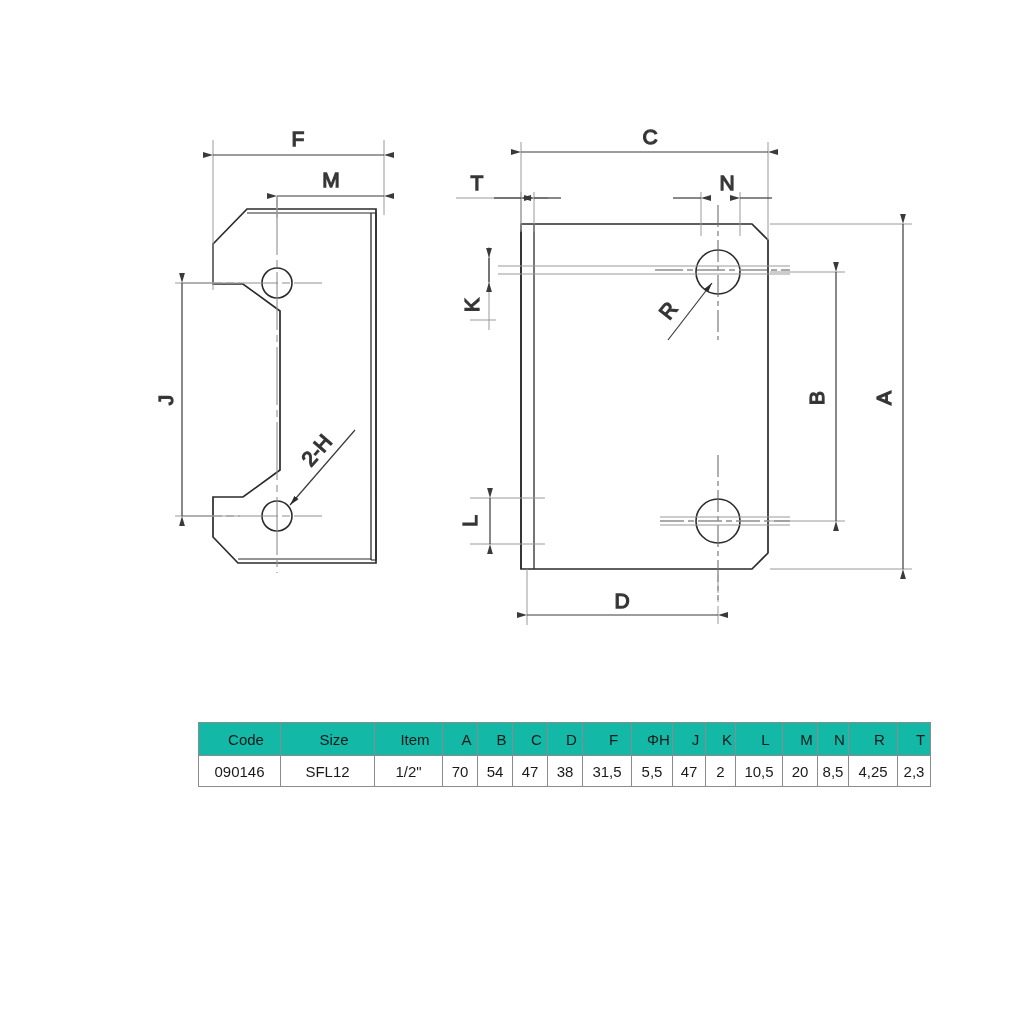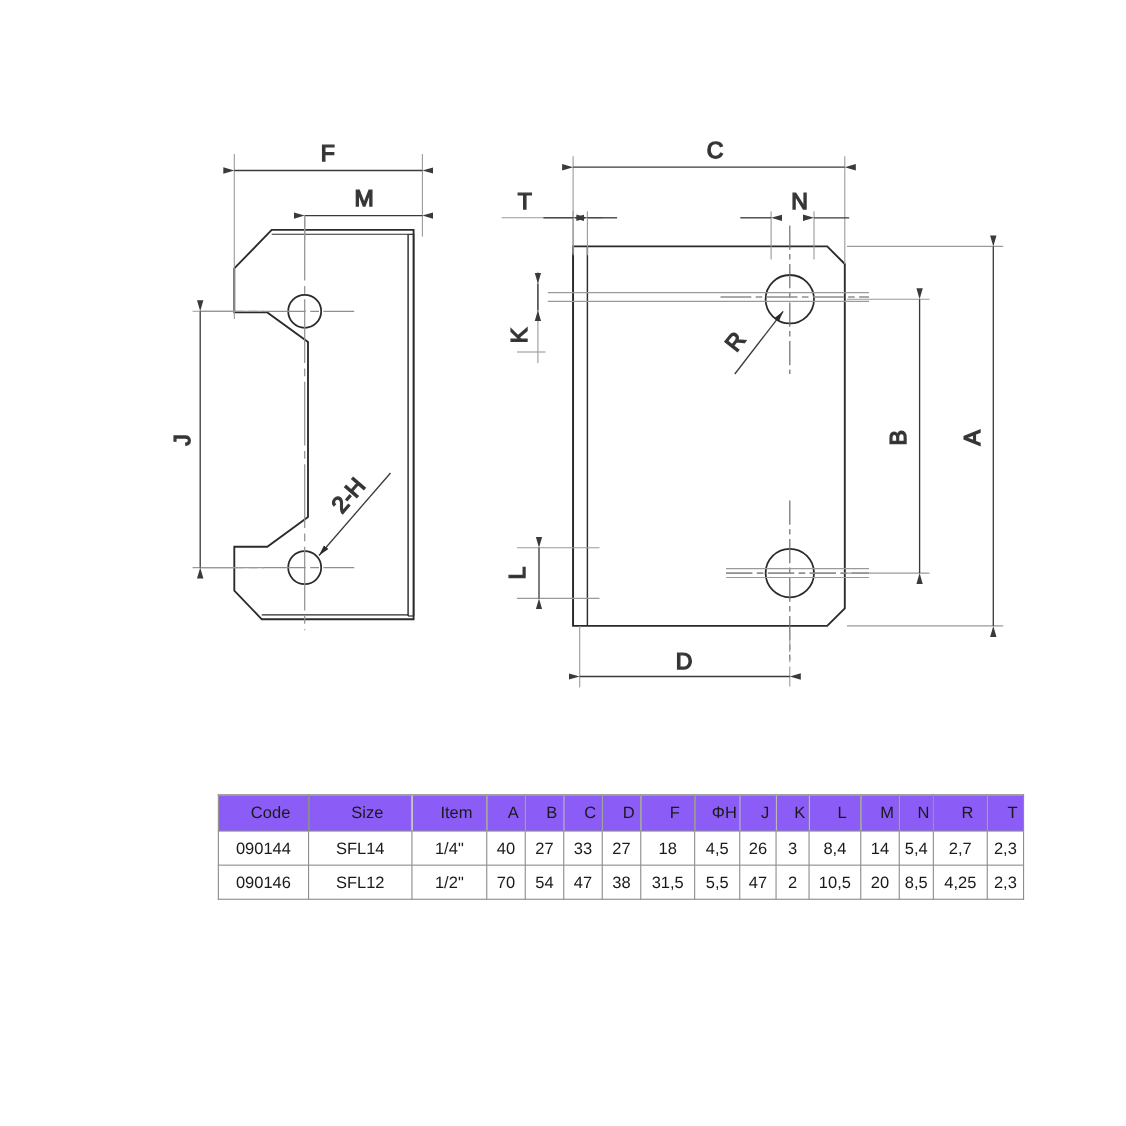--- a/index.html
+++ b/index.html
@@ -59,21 +59,21 @@
     text-align: center;
     vertical-align: middle;
     height: 30px;
     padding: 0 2px;
     color: #1a1a1a;
     font-weight: normal;
     white-space: nowrap;
     overflow: hidden;
   }
   table#spec-table thead th {
-    background: #8b5cf6;
+    background: #14b8a6;
     height: 32px;
     padding-left: 15px;
   }
   table#spec-table tbody td {
     background: #ffffff;
   }
 </style>
 </head>
 <body>
 
@@ -269,38 +269,20 @@
         <th>K</th>
         <th>L</th>
         <th>M</th>
         <th>N</th>
         <th>R</th>
         <th>T</th>
       </tr>
     </thead>
     <tbody>
       <tr>
-        <td>090144</td>
-        <td>SFL14</td>
-        <td>1/4"</td>
-        <td>40</td>
-        <td>27</td>
-        <td>33</td>
-        <td>27</td>
-        <td>18</td>
-        <td>4,5</td>
-        <td>26</td>
-        <td>3</td>
-        <td>8,4</td>
-        <td>14</td>
-        <td>5,4</td>
-        <td>2,7</td>
-        <td>2,3</td>
-      </tr>
-      <tr>
         <td>090146</td>
         <td>SFL12</td>
         <td>1/2"</td>
         <td>70</td>
         <td>54</td>
         <td>47</td>
         <td>38</td>
         <td>31,5</td>
         <td>5,5</td>
         <td>47</td>

